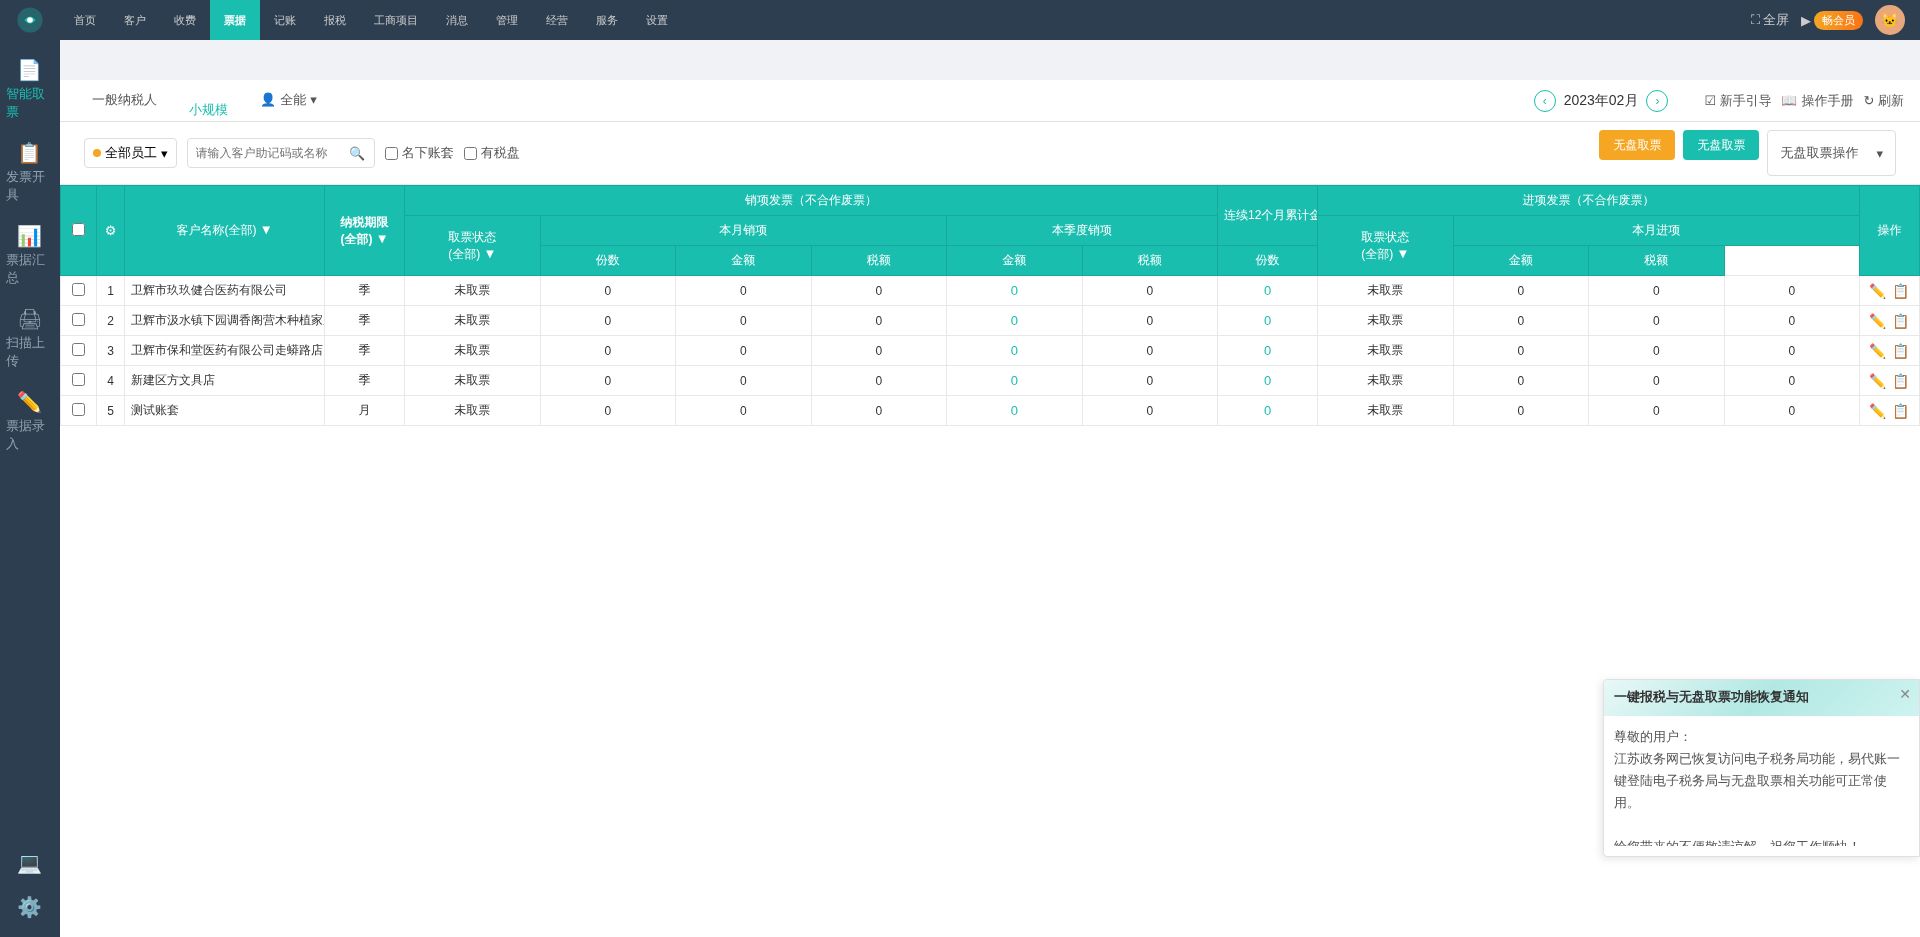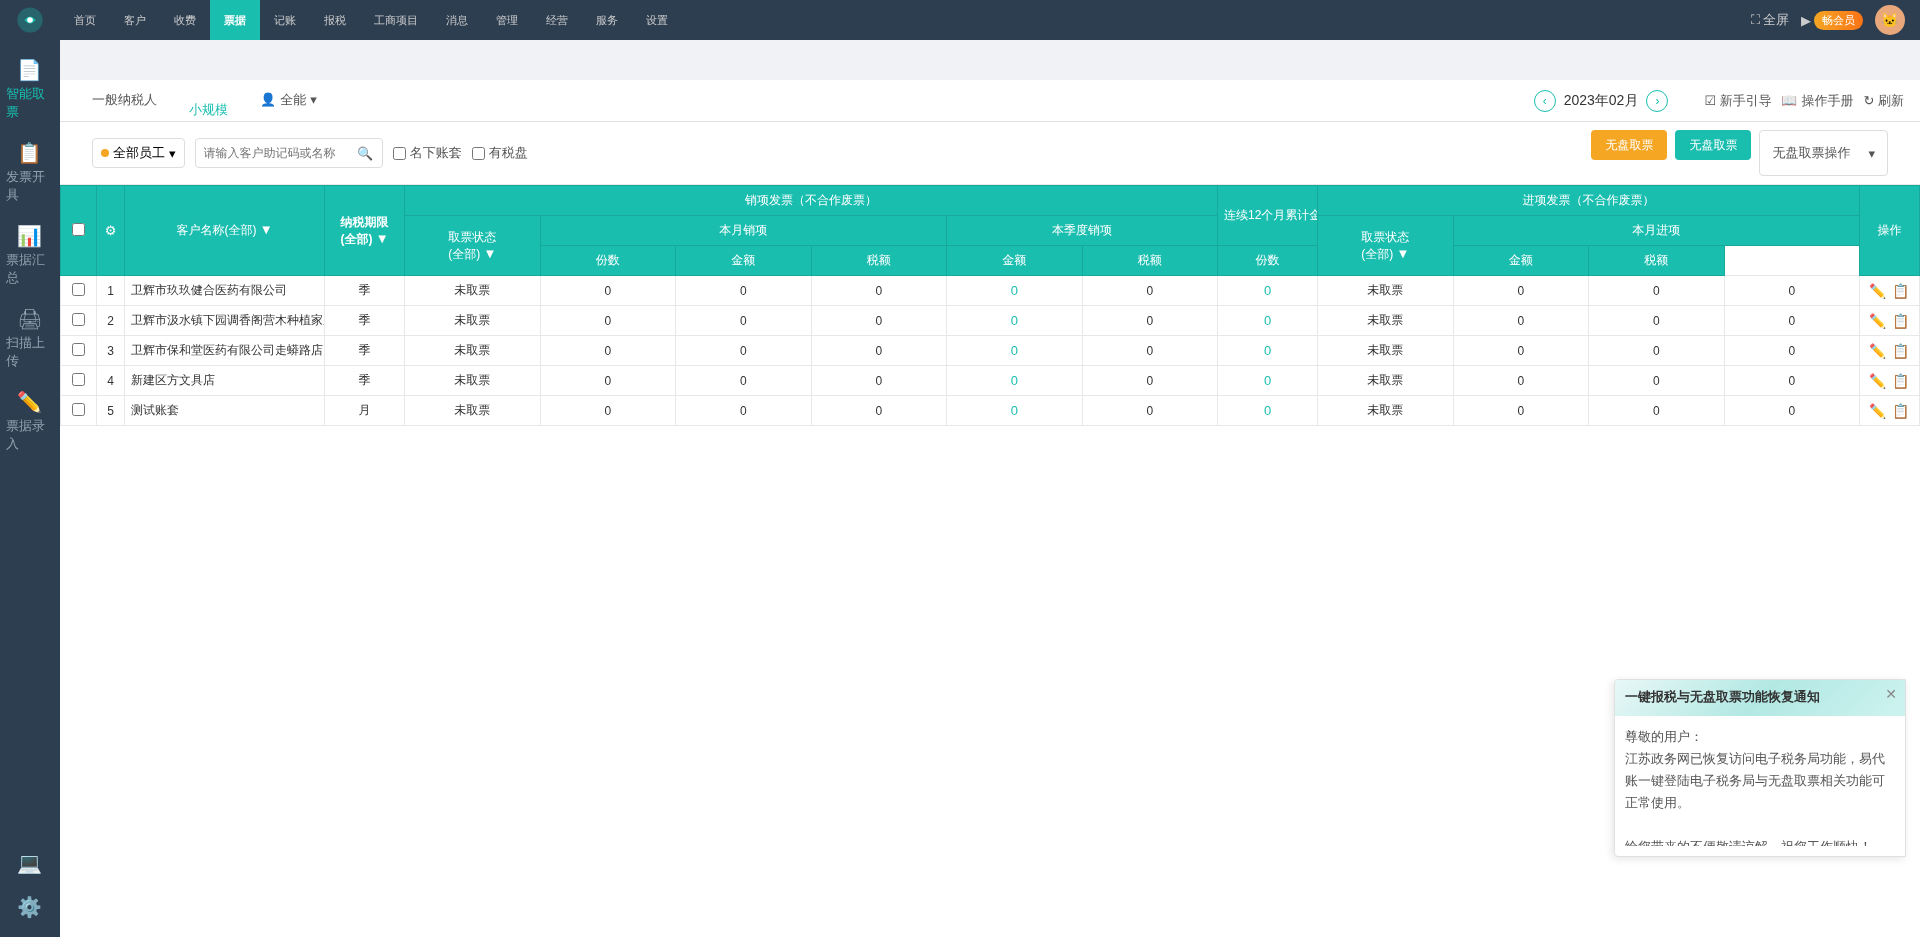--- a/index.html
+++ b/index.html
@@ -165,21 +165,21 @@
       font-size: 12px;
     }
     .date-label { color: #333; font-weight: 500; font-size: 14px; }
     .sub-tab-links {
       display: flex; align-items: center; gap: 10px; font-size: 12px;
     }
 
     
     .toolbar {
       background: #fff;
-      padding: 8px 32px;
+      padding: 8px 24px;
       display: flex;
       align-items: center;
       gap: 10px;
       border-bottom: 1px solid #e8e8e8;
     }
     .employee-select {
       border: 1px solid #ddd;
       border-radius: 4px;
       height: 30px;
       display: flex;
@@ -274,22 +274,22 @@
     table tbody td.text-left { text-align: left; }
     .link-text { color: #1abeaf; cursor: pointer; }
     .row-number { color: #333; }
     .action-icons { display: flex; gap: 6px; justify-content: center; align-items: center; }
     .action-icon { color: #888; cursor: pointer; font-size: 14px; }
 
     
     .notification-popup {
       position: fixed;
       bottom: 80px;
-      right: 14px;
-      width: 292px;
+      right: 0;
+      width: 317px;
       background: #fff;
       border: 1px solid #e0e0e0;
       border-radius: 4px 0 0 4px;
       box-shadow: -2px 2px 8px rgba(0,0,0,0.1);
       z-index: 100;
     }
     .notification-header {
       background: linear-gradient(135deg, #e8f8f7 0%, #b2e8e3 50%, #cef3f0 100%);
       padding: 8px 10px;
       position: relative;

